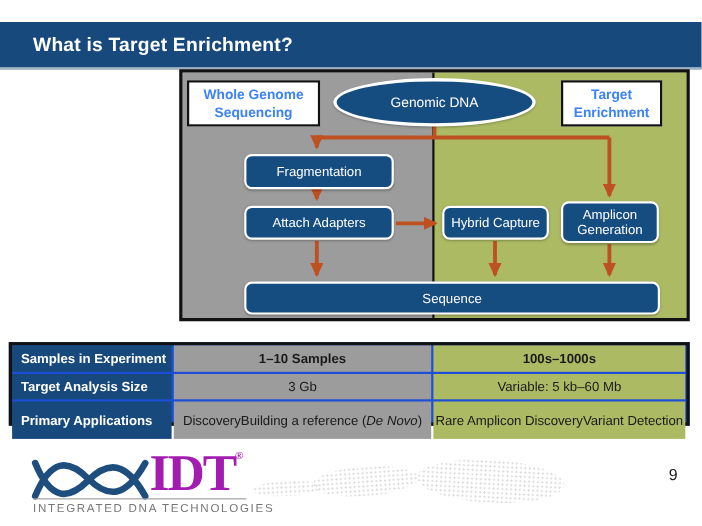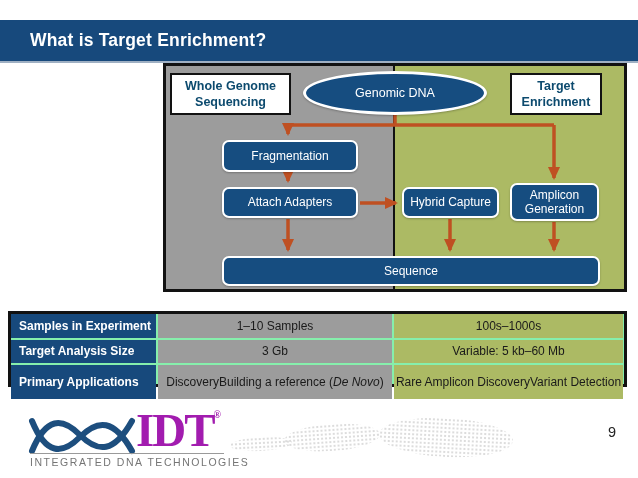--- a/index.html
+++ b/index.html
@@ -30,21 +30,21 @@
   .panel.green { left:228px; width:230px; background:#ACBA64; }
   .panel-divider {
     position:absolute; left:227px; top:0; width:2px; height:100%;
     background:#121212; z-index:1;
   }
   .arrows { position:absolute; left:0; top:0; z-index:2; }
 
   .label-box {
     position:absolute; z-index:3; background:#ffffff; border:2px solid #121212;
     display:flex; flex-direction:column; align-items:center; justify-content:center;
-    text-align:center; font-weight:bold; color:#0c4a6e; font-size:12.5px; line-height:1.3;
+    text-align:center; font-weight:bold; color:#3b82f6; font-size:12.5px; line-height:1.3;
   }
   .label-wgs { left:4px;  top:7px; width:121px; height:42px; }
   .label-te  { left:344px; top:7px; width:92px; height:42px; }
 
   .oval {
     position:absolute; z-index:3; left:137px; top:5px; width:184px; height:44px;
     background:#164D80; border:3px solid #ffffff; border-radius:50%;
     display:flex; align-items:center; justify-content:center;
     color:#fff; font-size:12.5px;
     box-shadow:0 1px 2px rgba(0,0,0,0.25);
@@ -60,29 +60,29 @@
   .node-attach        { left:56px;  top:121px; width:136px; height:31px; }
   .node-hybrid        { left:236px; top:121px; width:97px;  height:31px; }
   .node-amplicon      { left:344px; top:117px; width:89px;  height:38px; }
   .node-sequence      { left:56px;  top:190px; width:378px; height:30px; }
 
   
   .cmp-table {
     position:absolute; left:8px; top:311px; width:619px; height:76px;
     display:grid; grid-template-columns:145px 234px 229px;
     grid-template-rows:24px 23px 34px;
-    background:#86efac; gap:2px; border:3px solid #121212;
+    background:#1d4ed8; gap:2px; border:3px solid #121212;
   }
   .cell { display:flex; align-items:center; justify-content:center;
           font-size:12px; color:#1a1a1a; text-align:center; line-height:1.25; }
   .cell.label { background:#17497C; color:#ffffff; font-weight:bold;
                 justify-content:flex-start; padding-left:8px; text-align:left; font-size:12px; }
   .cell.gray  { background:#9C9C9C; }
   .cell.green { background:#ACBA64; }
-  .cell.bold  { font-weight:normal;text-align:right; }
+  .cell.bold  { font-weight:bold;text-align:right; }
   .cell .stack { display:flex; flex-direction:row; }
   .italic { font-style:italic;text-align:right; }
 
   
   .logo { position:absolute; left:28px; top:410px; width:220px; height:62px; }
   .logo-helix { position:absolute; left:0; top:2px; }
   .logo-wordmark {
     position:absolute; left:108px; top:-7px;
     font-family:"Liberation Serif","DejaVu Serif",serif; font-weight:bold;
     font-size:47px; color:#a21caf; letter-spacing:-2px;

